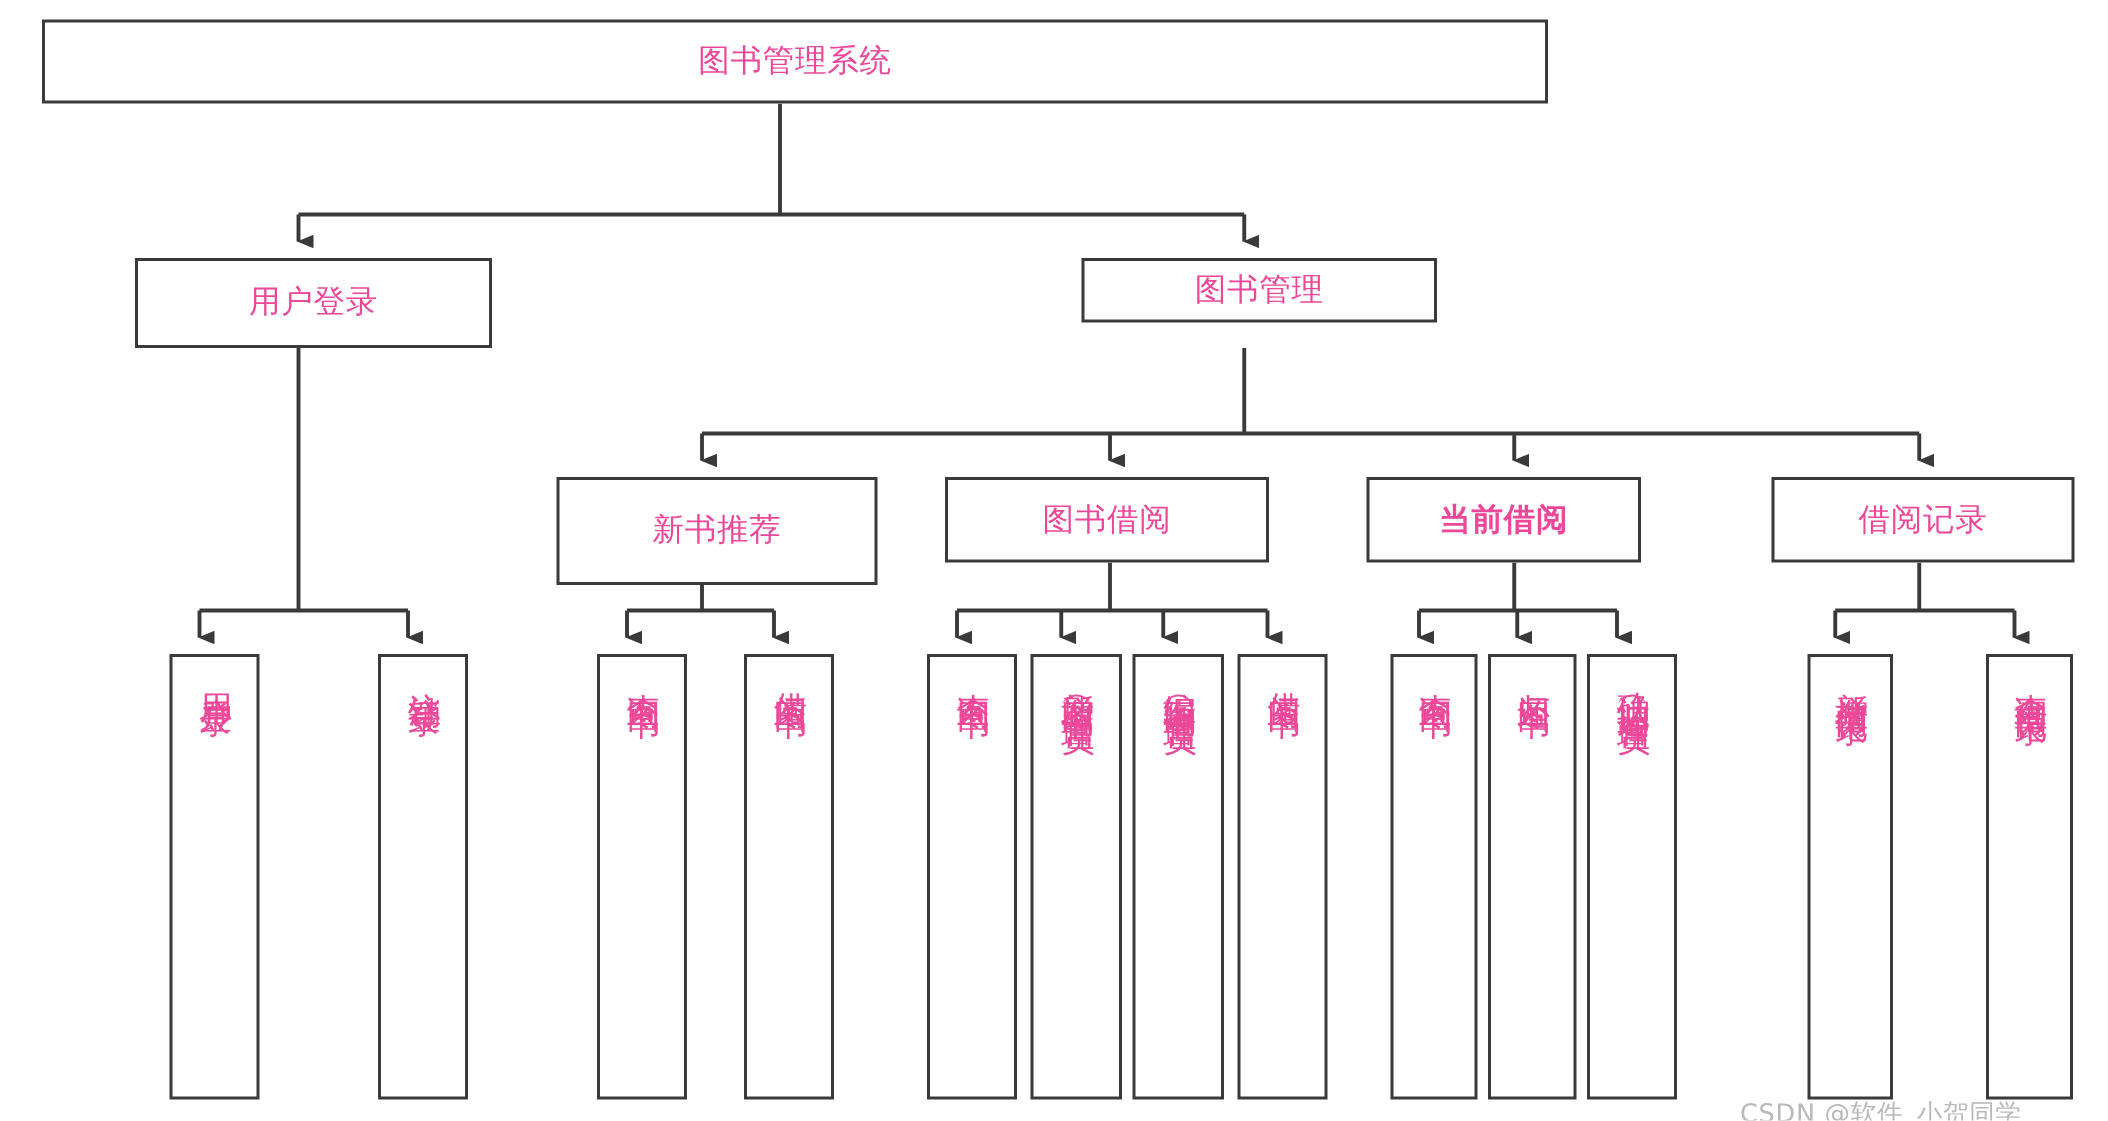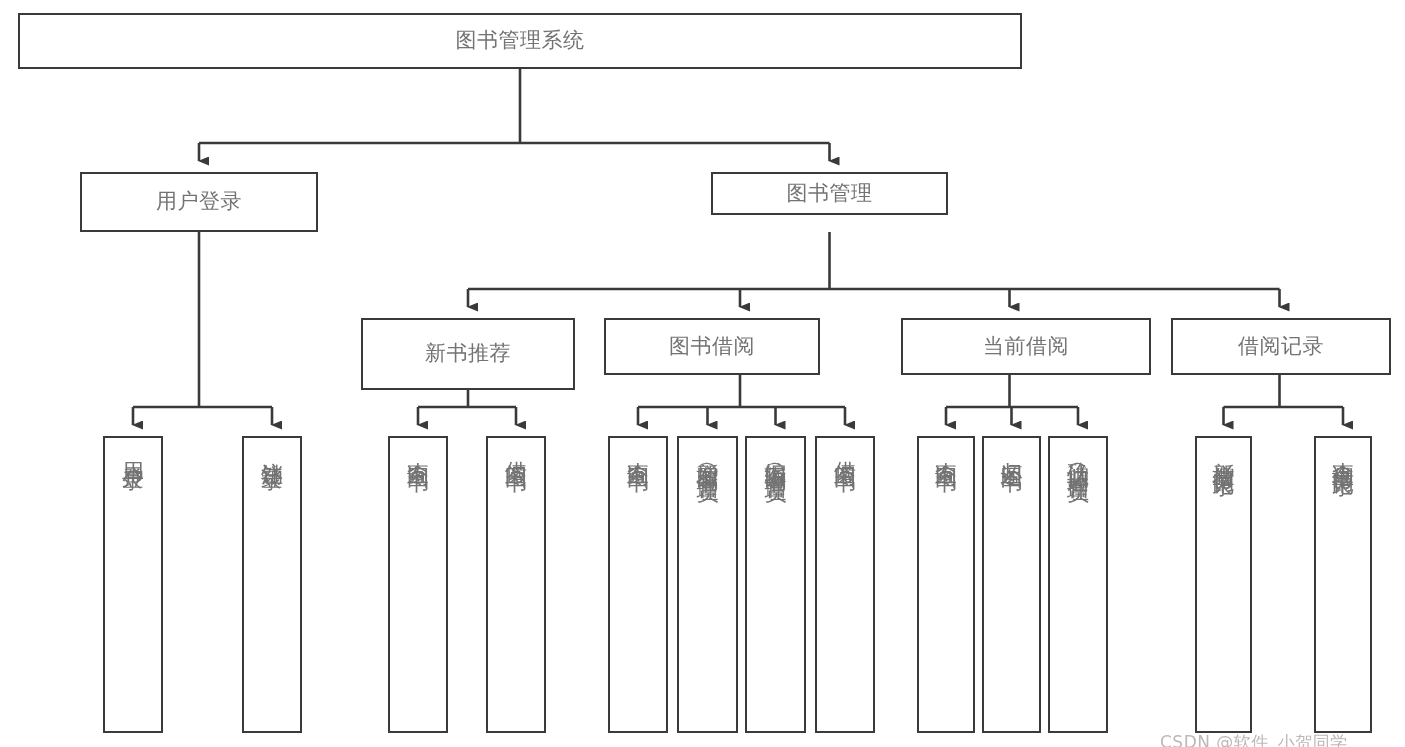--- a/index.html
+++ b/index.html
@@ -30,21 +30,22 @@
     pointer-events: none;
   }
   .node {
     position: absolute;
     box-sizing: border-box;
     background: #ffffff;
     border: 2px solid #3a3a3a;
     display: flex;
     align-items: center;
     justify-content: center;
-    color: #737373;
+    color: #ec4899;
+    margin-left: 10px;
   }
   .node .label {
     display: block;
     text-align: center;
     line-height: 1.22;
     letter-spacing: 0.5px;
   }
   .node.horizontal .label {
     writing-mode: horizontal-tb;
     font-size: 21px;
@@ -124,27 +125,27 @@
       </div>
       <div class="node horizontal" style="left: 80px; top: 172px; width: 238px; height: 60px;">
         <span class="label">用户登录</span>
       </div>
       <div class="node horizontal" style="left: 711px; top: 172px; width: 237px; height: 43px;">
         <span class="label">图书管理</span>
       </div>
       <div class="node horizontal" style="left: 361px; top: 318px; width: 214px; height: 72px;">
         <span class="label">新书推荐</span>
       </div>
-      <div class="node horizontal" style="left: 604px; top: 318px; width: 216px; height: 57px;">
+      <div class="node horizontal" style="left: 620px; top: 318px; width: 216px; height: 57px;">
         <span class="label">图书借阅</span>
       </div>
-      <div class="node horizontal" style="left: 901px; top: 318px; width: 250px; height: 57px;">
+      <div class="node horizontal" style="left: 901px; top: 318px; width: 183px; height: 57px; font-weight: bold;">
         <span class="label">当前借阅</span>
       </div>
-      <div class="node horizontal" style="left: 1171px; top: 318px; width: 220px; height: 57px;">
+      <div class="node horizontal" style="left: 1171px; top: 318px; width: 202px; height: 57px;">
         <span class="label">借阅记录</span>
       </div>
       <div class="node vertical" style="left: 103px; top: 436px; width: 60px; height: 297px;">
         <span class="label">用户登录</span>
       </div>
       <div class="node vertical" style="left: 242px; top: 436px; width: 60px; height: 297px;">
         <span class="label">注销登录</span>
       </div>
       <div class="node vertical" style="left: 388px; top: 436px; width: 60px; height: 297px;">
         <span class="label">查询图书</span>

